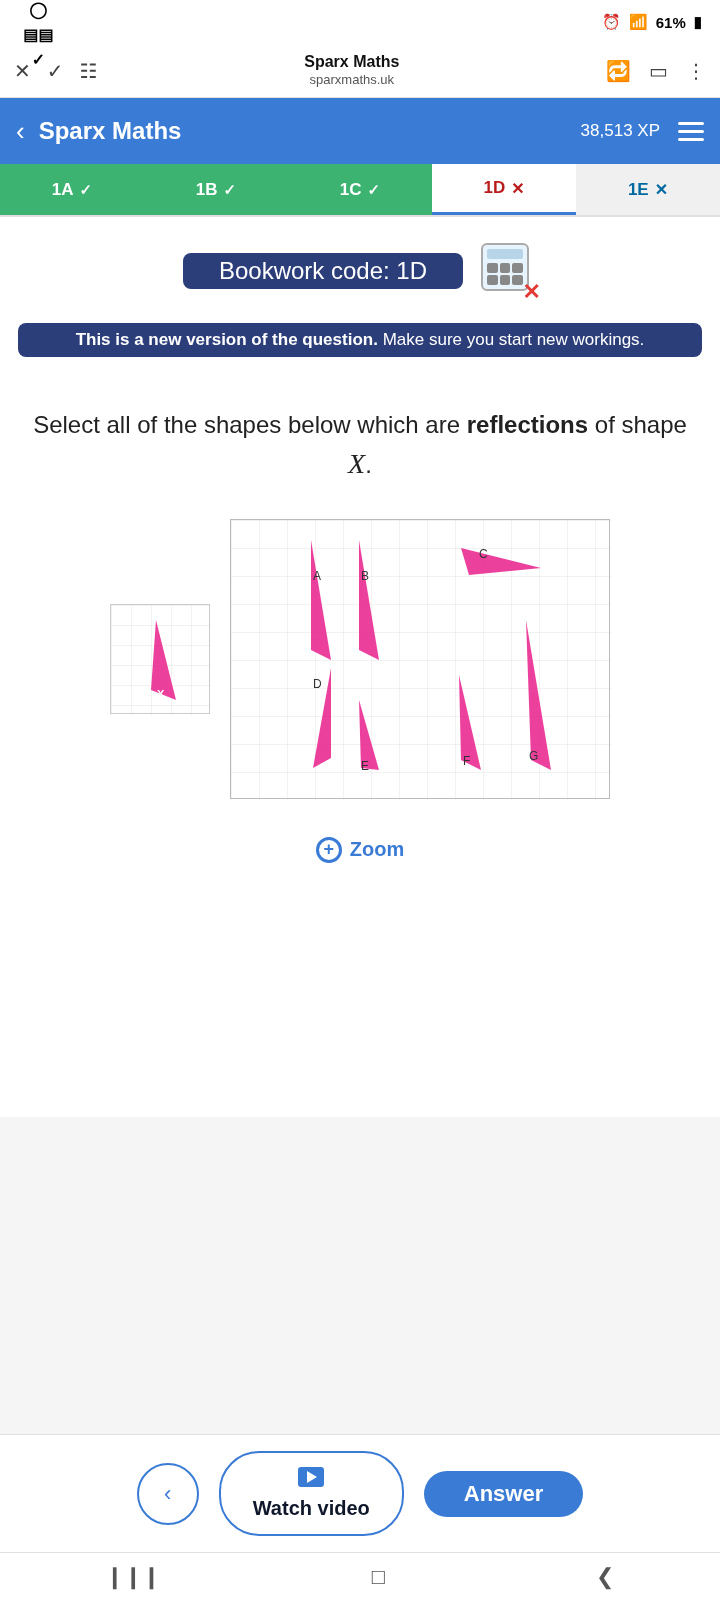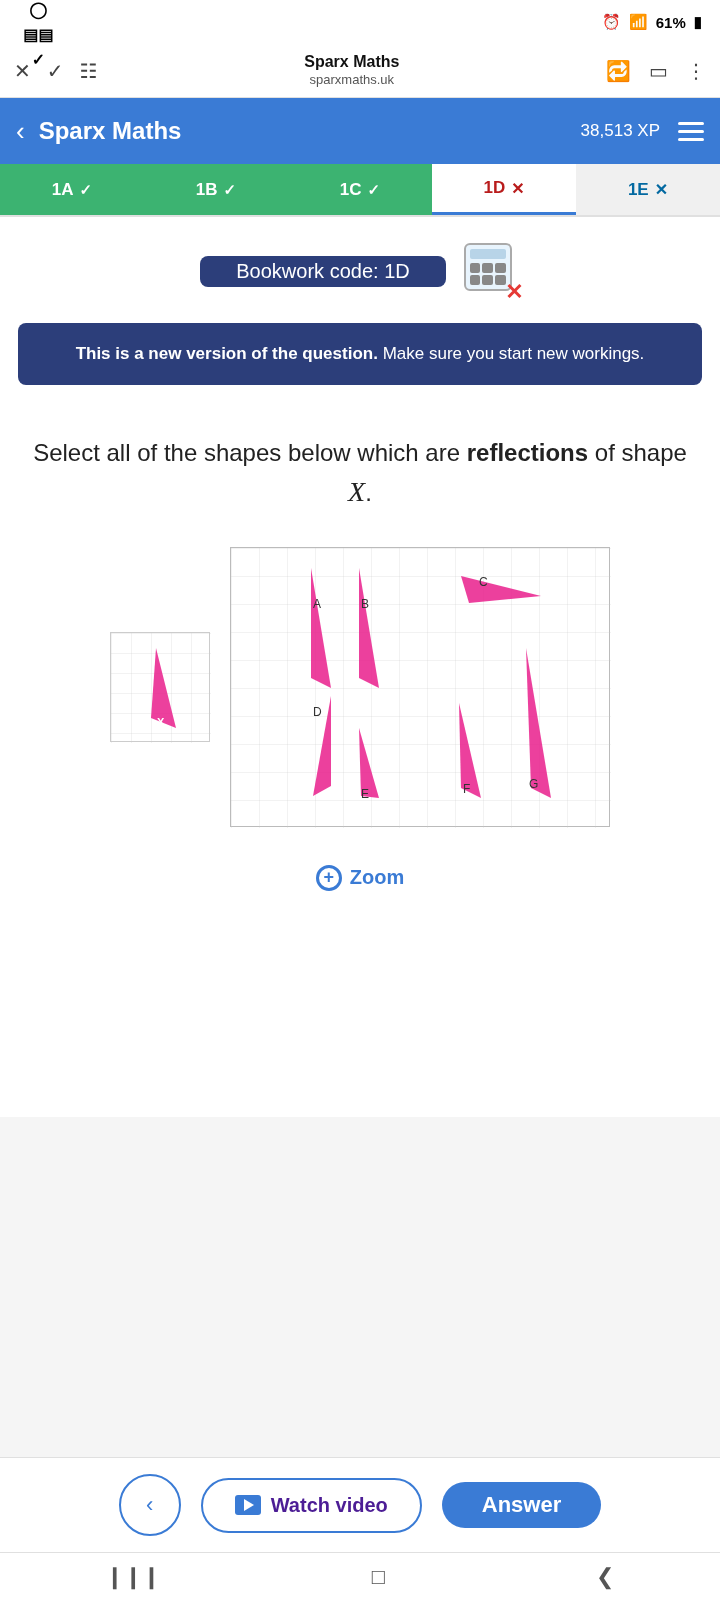--- a/index.html
+++ b/index.html
@@ -165,21 +165,21 @@
     .bookwork-area {
       display: flex;
       align-items: center;
       justify-content: center;
       gap: 18px;
       padding: 26px 20px 16px;
     }
     .bookwork-code-box {
       background: #2c3e7a;
       color: #fff;
-      font-size: 20px;
+      font-size: 24px;
       font-weight: 500;
       padding: 4px 36px;
       border-radius: 8px;
     }
     .calc-icon {
       position: relative;
       width: 56px;
       height: 56px;
     }
     .calc-body {
@@ -217,21 +217,21 @@
       font-size: 22px;
       font-weight: 900;
       line-height: 1;
     }
 
     
     .notice-box {
       background: #2c3e7a;
       margin: 8px 18px 18px;
       border-radius: 8px;
-      padding: 18px 20px;
+      padding: 4px 20px;
       color: #fff;
       font-size: 17px;
       text-align: center;
       line-height: 1.5;
     }
     .notice-box strong {
       font-weight: 800;
     }
 
     
@@ -333,29 +333,30 @@
       align-items: center;
       justify-content: center;
       font-size: 22px;
       color: #3a7bd5;
       cursor: pointer;
       flex-shrink: 0;
     }
     .watch-video-btn {
       border: 2px solid #3a7bd5;
       background: #fff;
-      color: #4c1d95;
+      color: #0f172a;
       font-size: 20px;
       font-weight: 700;
       border-radius: 40px;
       padding: 14px 32px;
       display: flex;
       align-items: center;
       gap: 10px;
       cursor: pointer;
+      flex-direction: column;
     }
     .video-icon {
       width: 26px;
       height: 20px;
       background: #3a7bd5;
       border-radius: 3px;
       display: flex;
       align-items: center;
       justify-content: center;
       flex-shrink: 0;

